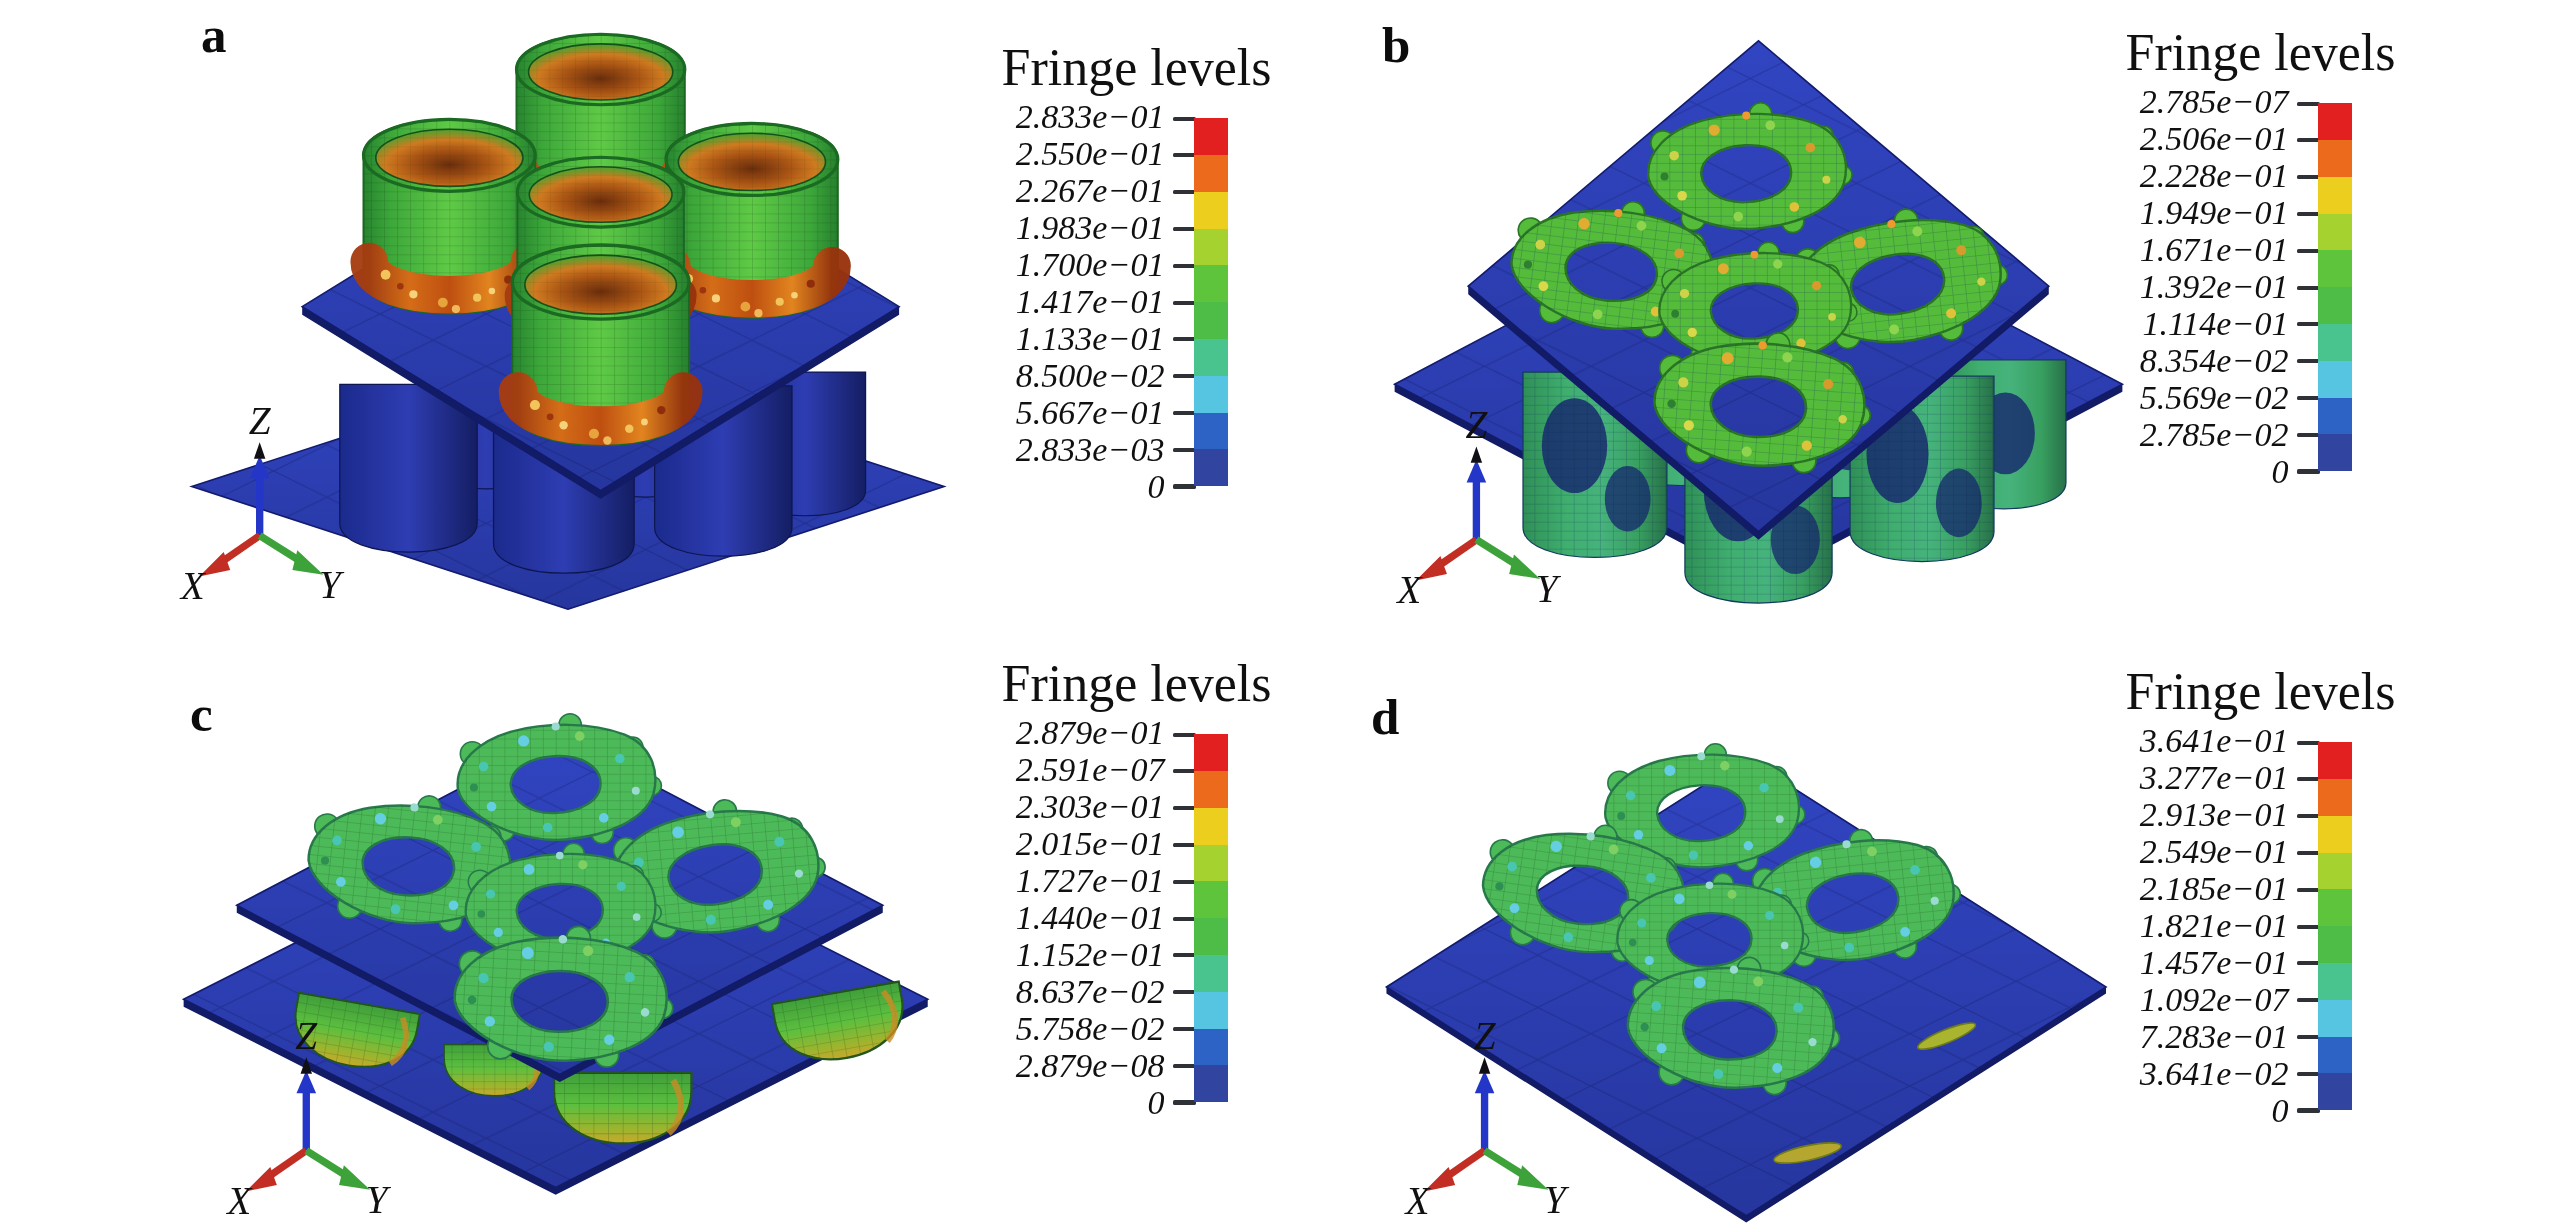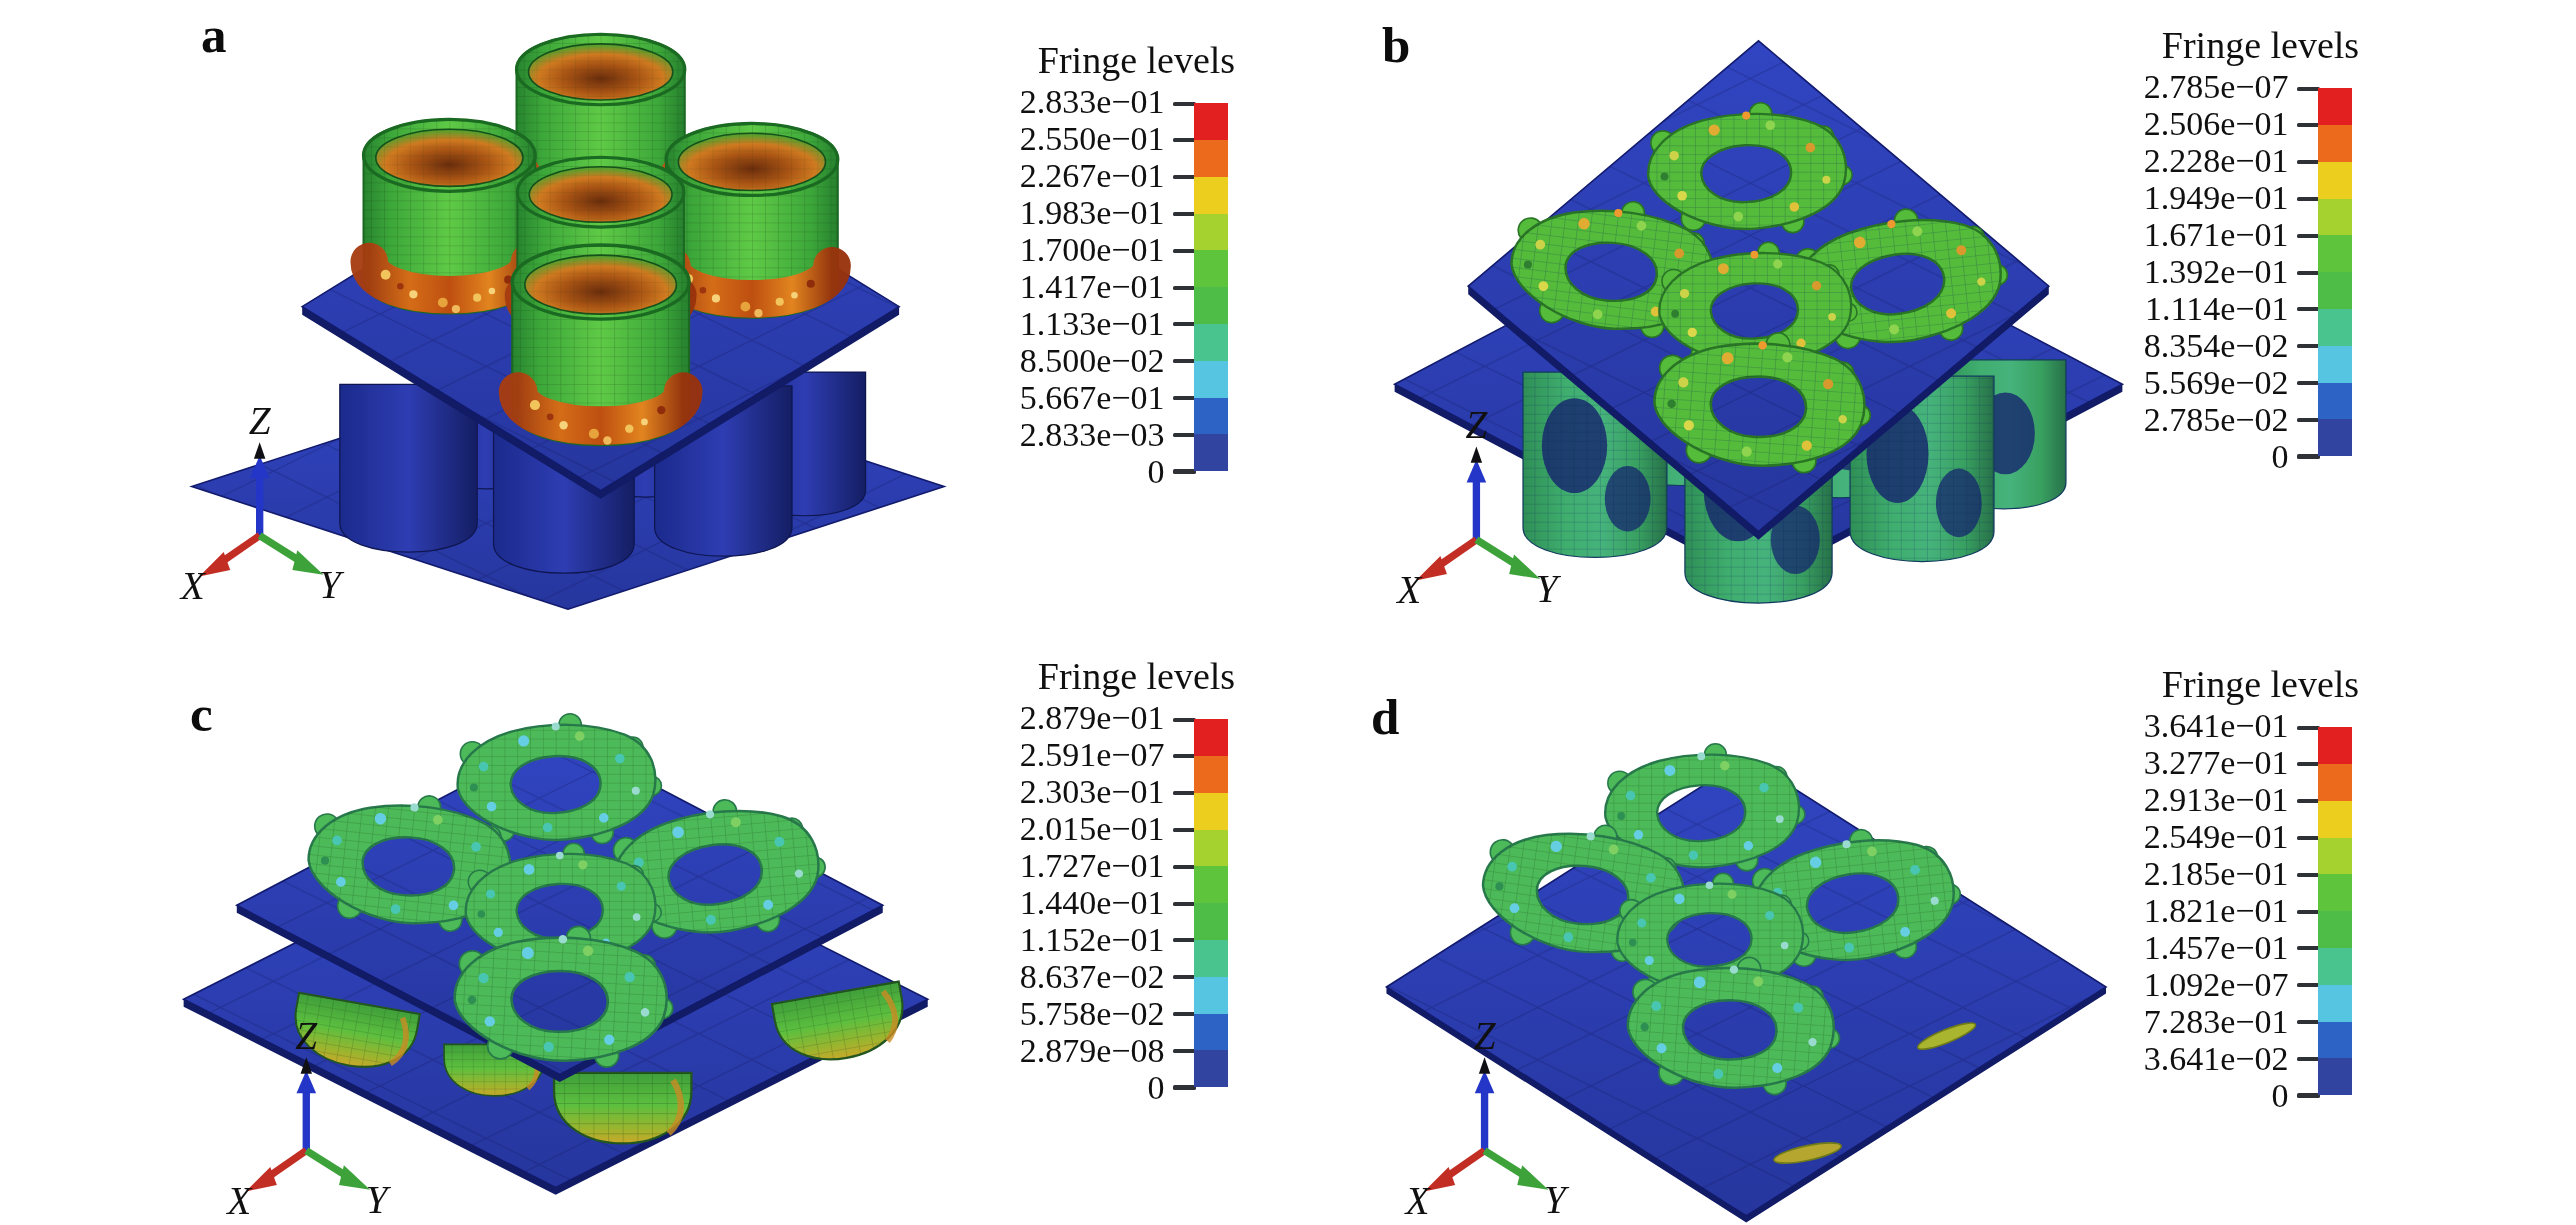--- a/index.html
+++ b/index.html
@@ -7,25 +7,25 @@
     width:2576px;height:1225px;position:relative;background:#ffffff;
     font-family:"Liberation Serif", serif; overflow:hidden;
   }
   .fig{position:absolute;inset:0;}
   .scene{position:absolute;width:867px;height:610px;}
   .panel-label{
     position:absolute;font-weight:700;font-size:51px;color:#0c0c0c;line-height:1;
   }
   .legend{position:absolute;width:327px;color:#101010;}
   .legend-title{
-    font-size:38px;text-align:center;transform:translateX(72px);
+    font-size:52px;text-align:center;transform:translateX(72px);
     margin-bottom:19.6px;white-space:nowrap;
   }
   .legend-body{display:flex;justify-content:flex-end;align-items:flex-start;}
-  .legend-labels{display:flex;flex-direction:column;margin-top:-18px;}
+  .legend-labels{display:flex;flex-direction:column;margin-top:-18px;font-style:italic;}
   .legend-value{
     height:37px;display:flex;align-items:center;justify-content:flex-end;
     font-size:34px;line-height:1;white-space:nowrap;
   }
   .legend-ticks{
     width:23px;height:372px;display:flex;flex-direction:column;
     justify-content:space-between;margin-left:8.2px;margin-right:-1.6px;
   }
   .tick{width:23px;height:4.1px;background:#2e3237;border-radius:1.6px;}
   .legend-bar{

